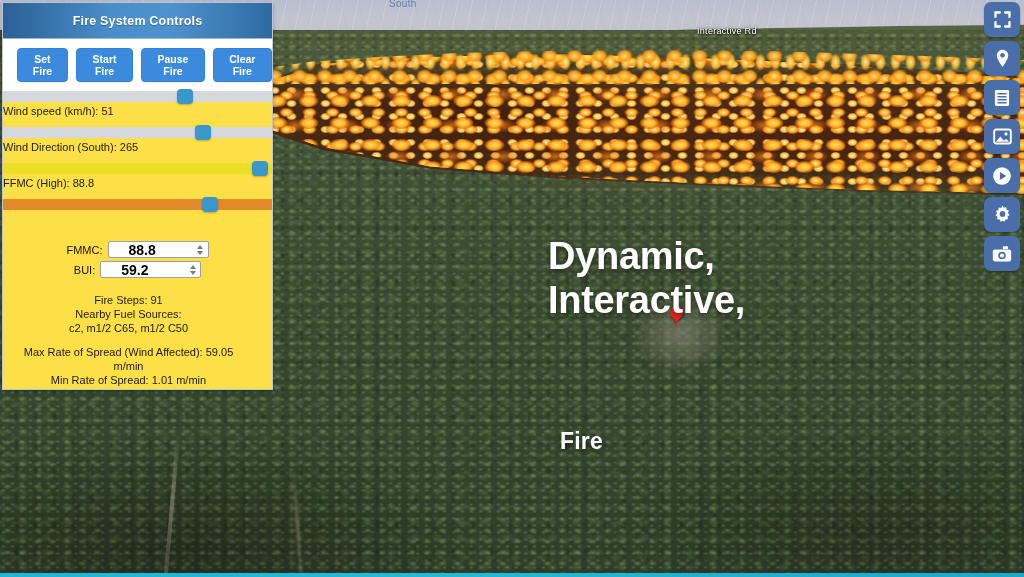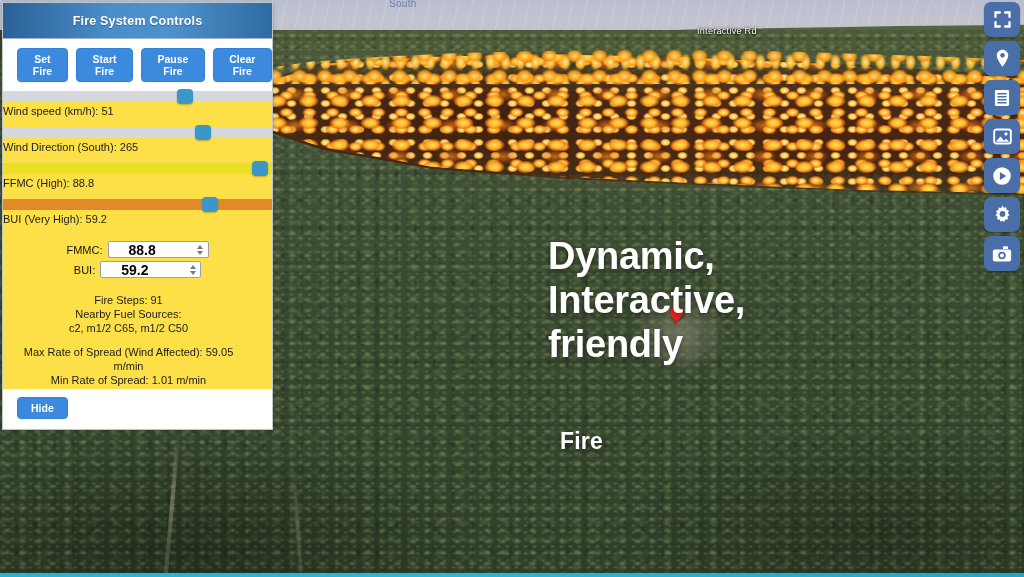--- a/index.html
+++ b/index.html
@@ -276,21 +276,20 @@
     <div class="tip"></div>
     <div class="pin"></div>
   </div>
 
   <div class="bottom-strip"></div>
 </div>
 
 <div class="promo">
   <span class="pline">Dynamic,</span>
   <span class="pline">Interactive,</span>
-  <span class="pline">friendly</span>
 </div>
 <div class="fire-caption">Fire</div>
 
 <div id="icon-rail">
 
   <div class="rail-btn">
     <svg width="21" height="21" viewBox="0 0 24 24" fill="none" stroke="#fff" stroke-width="2.6" stroke-linecap="round">
       <path d="M4 9V4h5M20 9V4h-5M4 15v5h5M20 15v5h-5"></path>
     </svg>
   </div>
@@ -371,21 +370,20 @@
 
   <div class="slider-block">
     <div class="slider-track yellow"></div>
     <div class="slider-handle" style="left:249px"></div>
     <div class="slider-label">FFMC (High): 88.8</div>
   </div>
 
   <div class="slider-block">
     <div class="slider-track orange"></div>
     <div class="slider-handle" style="left:199px"></div>
-    <div class="slider-label">BUI (Very High): 59.2</div>
   </div>
 
   <div class="spin-rows">
     <div class="spin-row">
       <span class="lab">FMMC:</span>
       <span class="spin-wrap">
         <span class="val">88.8</span>
         <span class="spin-arrows">
           <span class="ar up"></span>
           <span class="ar dn"></span>
@@ -406,16 +404,13 @@
 
   <div class="stats">
     <div>Fire Steps: 91</div>
     <div>Nearby Fuel Sources:</div>
     <div>c2, m1/2 C65, m1/2 C50</div>
     <div class="gap"></div>
     <div>Max Rate of Spread (Wind Affected): 59.05 m/min</div>
     <div>Min Rate of Spread: 1.01 m/min</div>
   </div>
 
-  <div class="panel-footer">
-    <button class="hide-btn">Hide</button>
-  </div>
 </div>
 
 </body></html>

